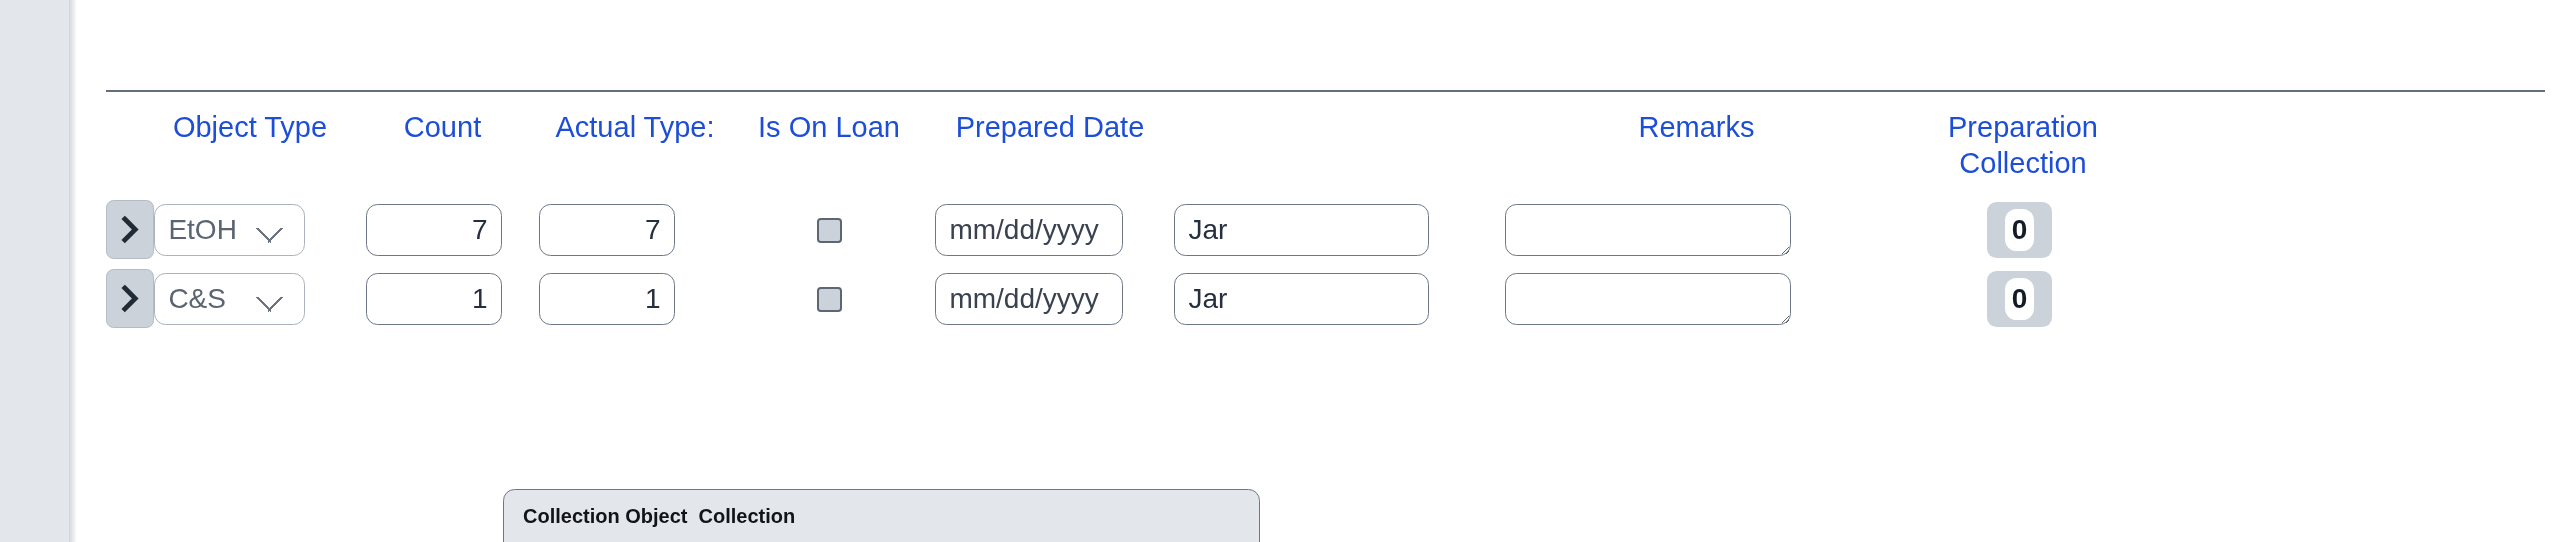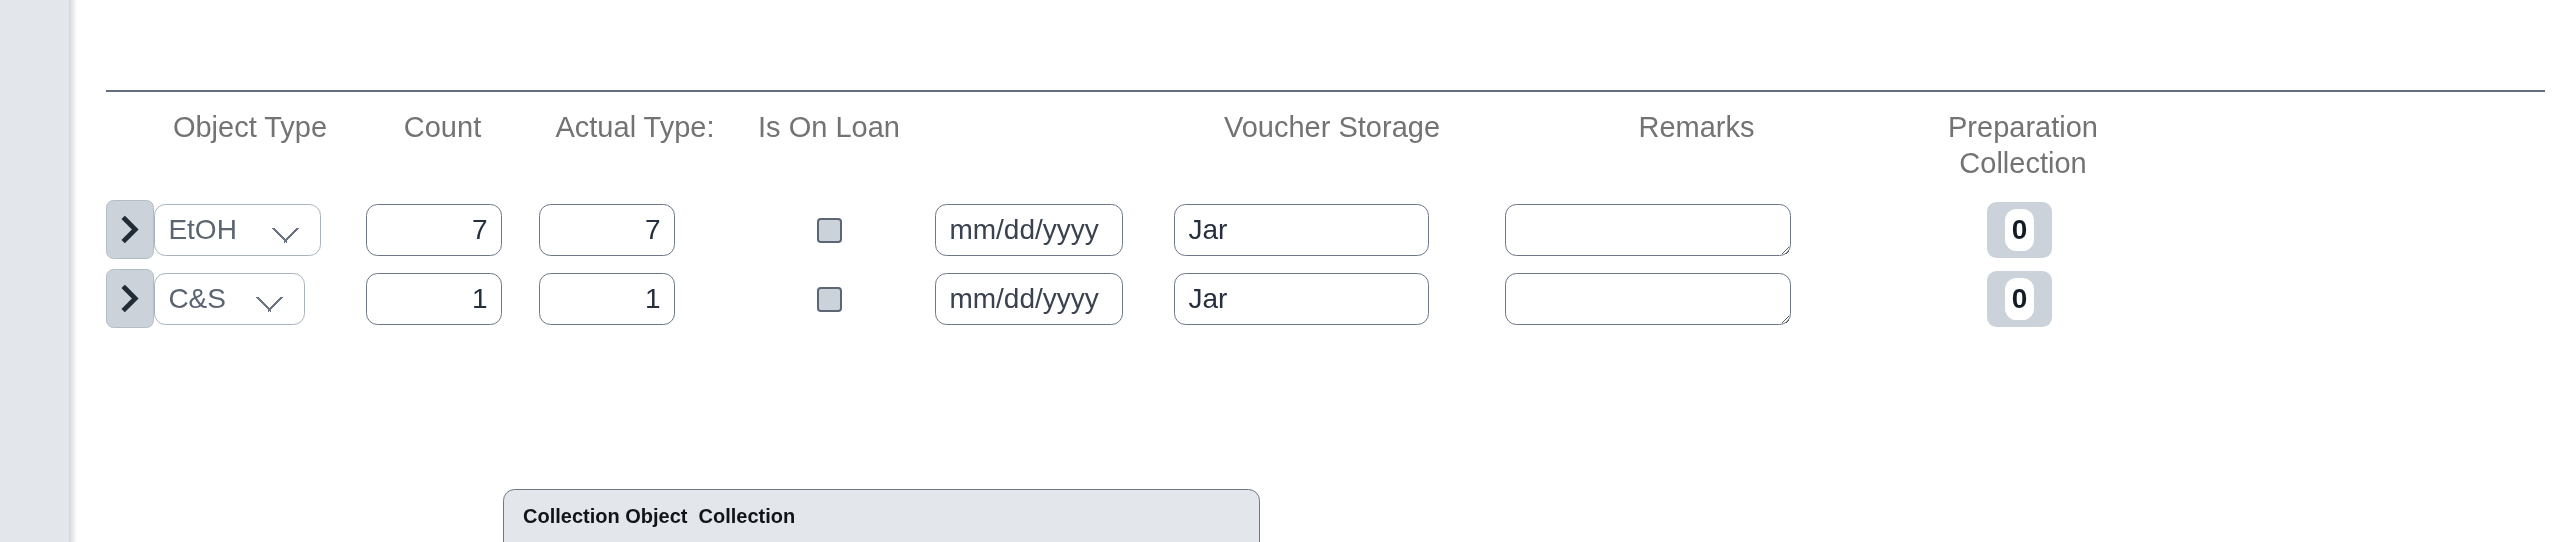--- a/index.html
+++ b/index.html
@@ -65,21 +65,21 @@
   }
 
   .header-row {
     position: relative;
     height: 104px;
   }
   .col-head {
     position: absolute;
     top: 13.4px;
     font-size: 29px;
-    color: #737373;
+    color: #1d4ed8;
     text-align: center;
     line-height: 36px;
   }
 
   .data-row {
     position: relative;
     height: 69px;
   }
 
   
@@ -209,33 +209,33 @@
   <div class="panel">
 
     <div class="title-divider"></div>
 
     <div class="grid">
       <div class="header-row" id="hdr">
           <div class="col-head" style="left: 77px; width: 192px;">Object Type</div>
           <div class="col-head" style="left: 289px; width: 153px;">Count</div>
           <div class="col-head" style="left: 462px; width: 192px;">Actual Type:</div>
           <div class="col-head" style="left: 661px; width: 182px;">Is On Loan</div>
-          <div class="col-head" style="left: 1097px; width: 316px;">Voucher Storage</div>
+          <div class="col-head" style="left: 858px; width: 230px;">Prepared Date</div>
           <div class="col-head" style="left: 1428px; width: 383px;">Remarks</div>
           <div class="col-head" style="left: 1826px; width: 240px;">Preparation Collection</div>
         </div>
       <div class="data-row" id="row0">
           <button class="expand-btn">
             <span>
               <svg width="19" height="29" viewBox="0 0 20 30">
                 <path d="M4 4 L15 15 L4 26" fill="none" stroke="#212b36" stroke-width="5" stroke-linecap="square" stroke-linejoin="miter"></path>
               </svg>
             </span>
           </button>
-          <select class="fld soft" style="left: 77px; width: 167px;"><option>EtOH</option><option>C&amp;S</option></select>
+          <select class="fld soft" style="left: 77px; width: 151px;"><option>EtOH</option><option>C&amp;S</option></select>
           <input class="fld num" value="7" style="left: 289px; width: 136px;">
           <input class="fld num" value="7" style="left: 462px; width: 136px;">
           <button class="chk" style="left: 740px;"></button>
           <input class="fld" placeholder="mm/dd/yyyy" style="left: 858px; width: 188px;">
           <input class="fld" value="Jar" style="left: 1097px; width: 255px;">
           <textarea class="fld" style="left: 1428px; width: 286px;"></textarea>
           <button class="attach-btn" style="left: 1910px;">
             <span class="attach-pill">0</span>
           </button>
         </div>

